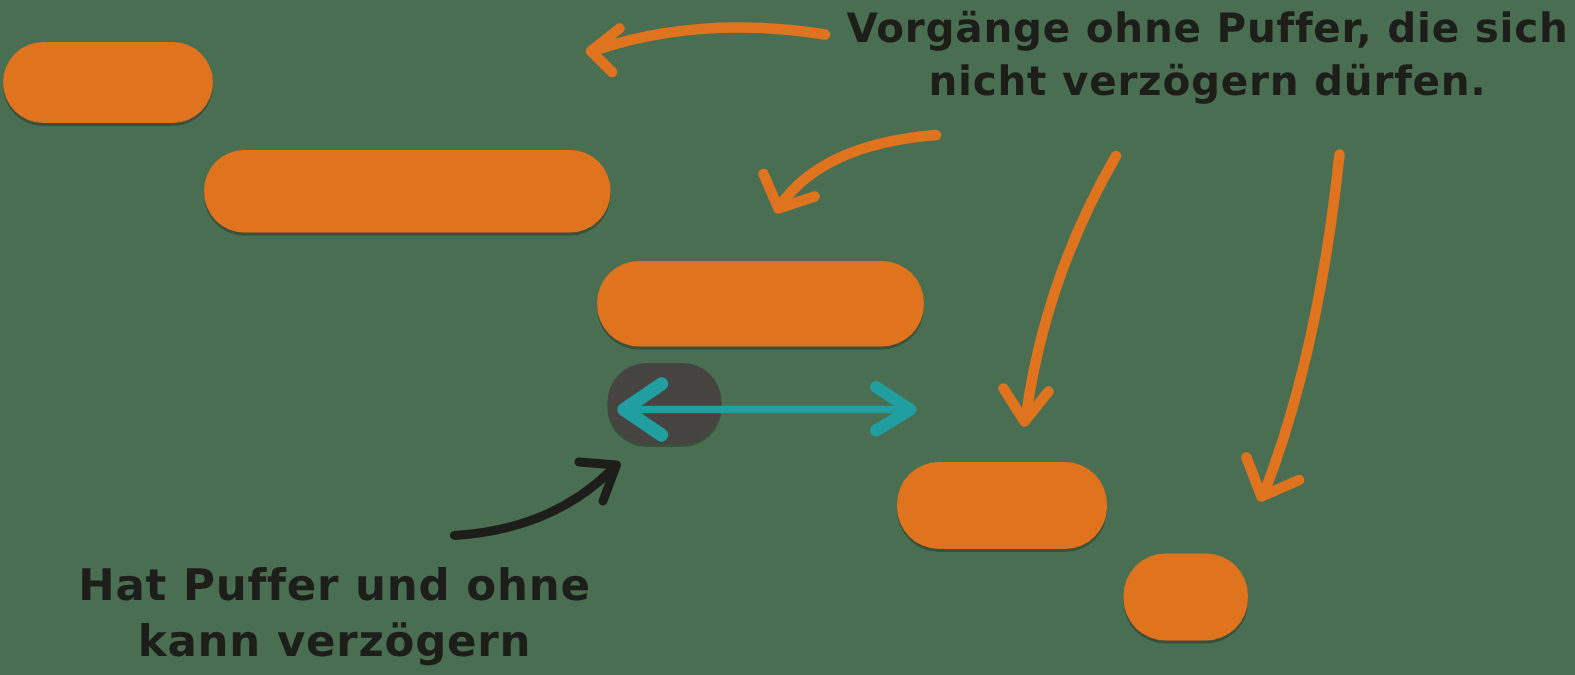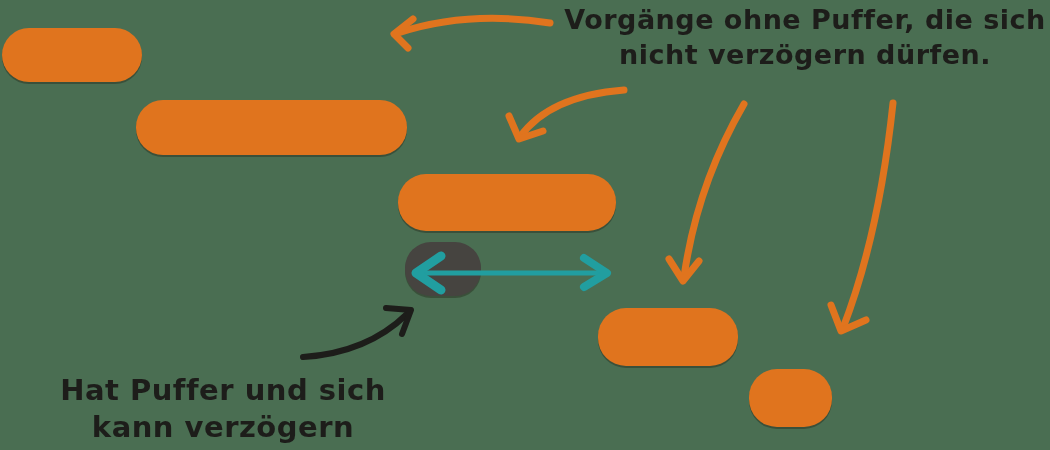--- a/index.html
+++ b/index.html
@@ -72,17 +72,17 @@
       <path d="M386 308 L411 310 L402 334"></path>
     </g>
   </svg>
 
   <div class="note note-top">
     <span>Vorgänge ohne Puffer, die sich</span>
     <span>nicht verzögern dürfen.</span>
   </div>
 
   <div class="note note-bottom">
-    <span>Hat Puffer und sich</span>
+    <span>Hat Puffer und ohne</span>
     <span>kann verzögern</span>
   </div>
 
 </div>
 
 </body></html>

